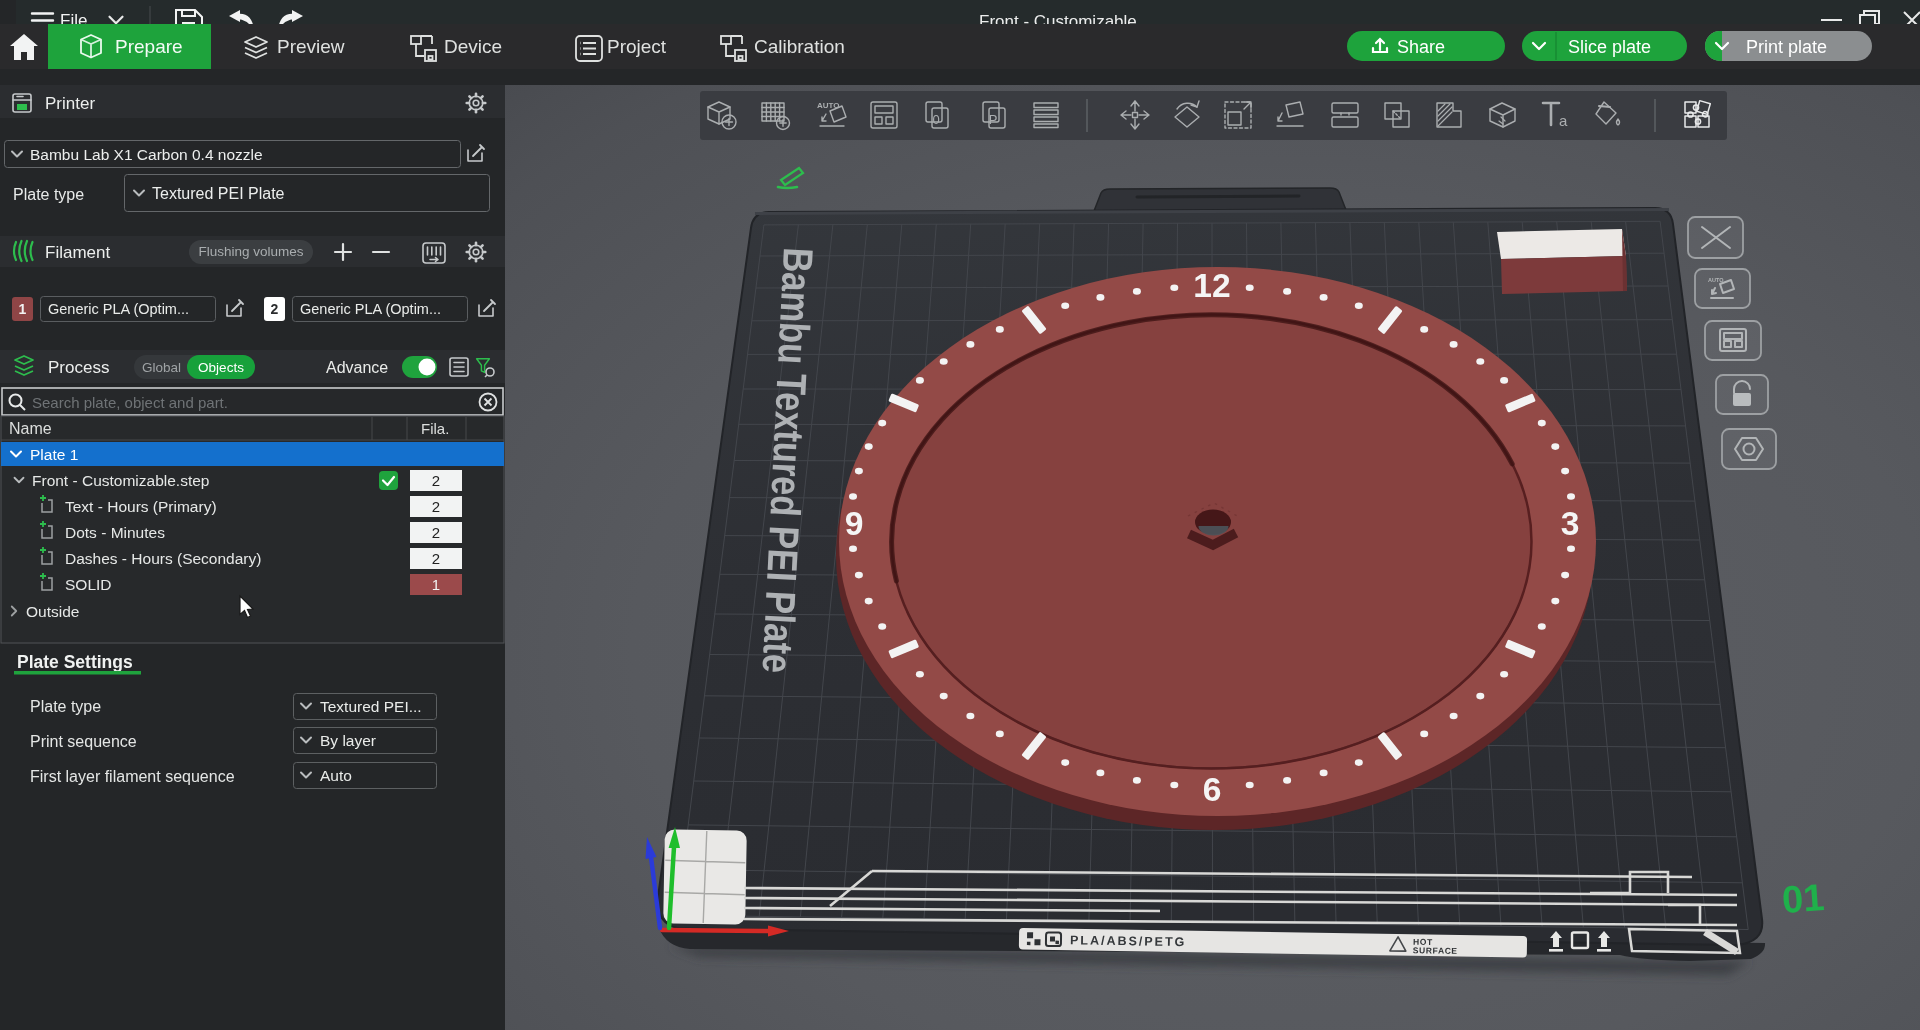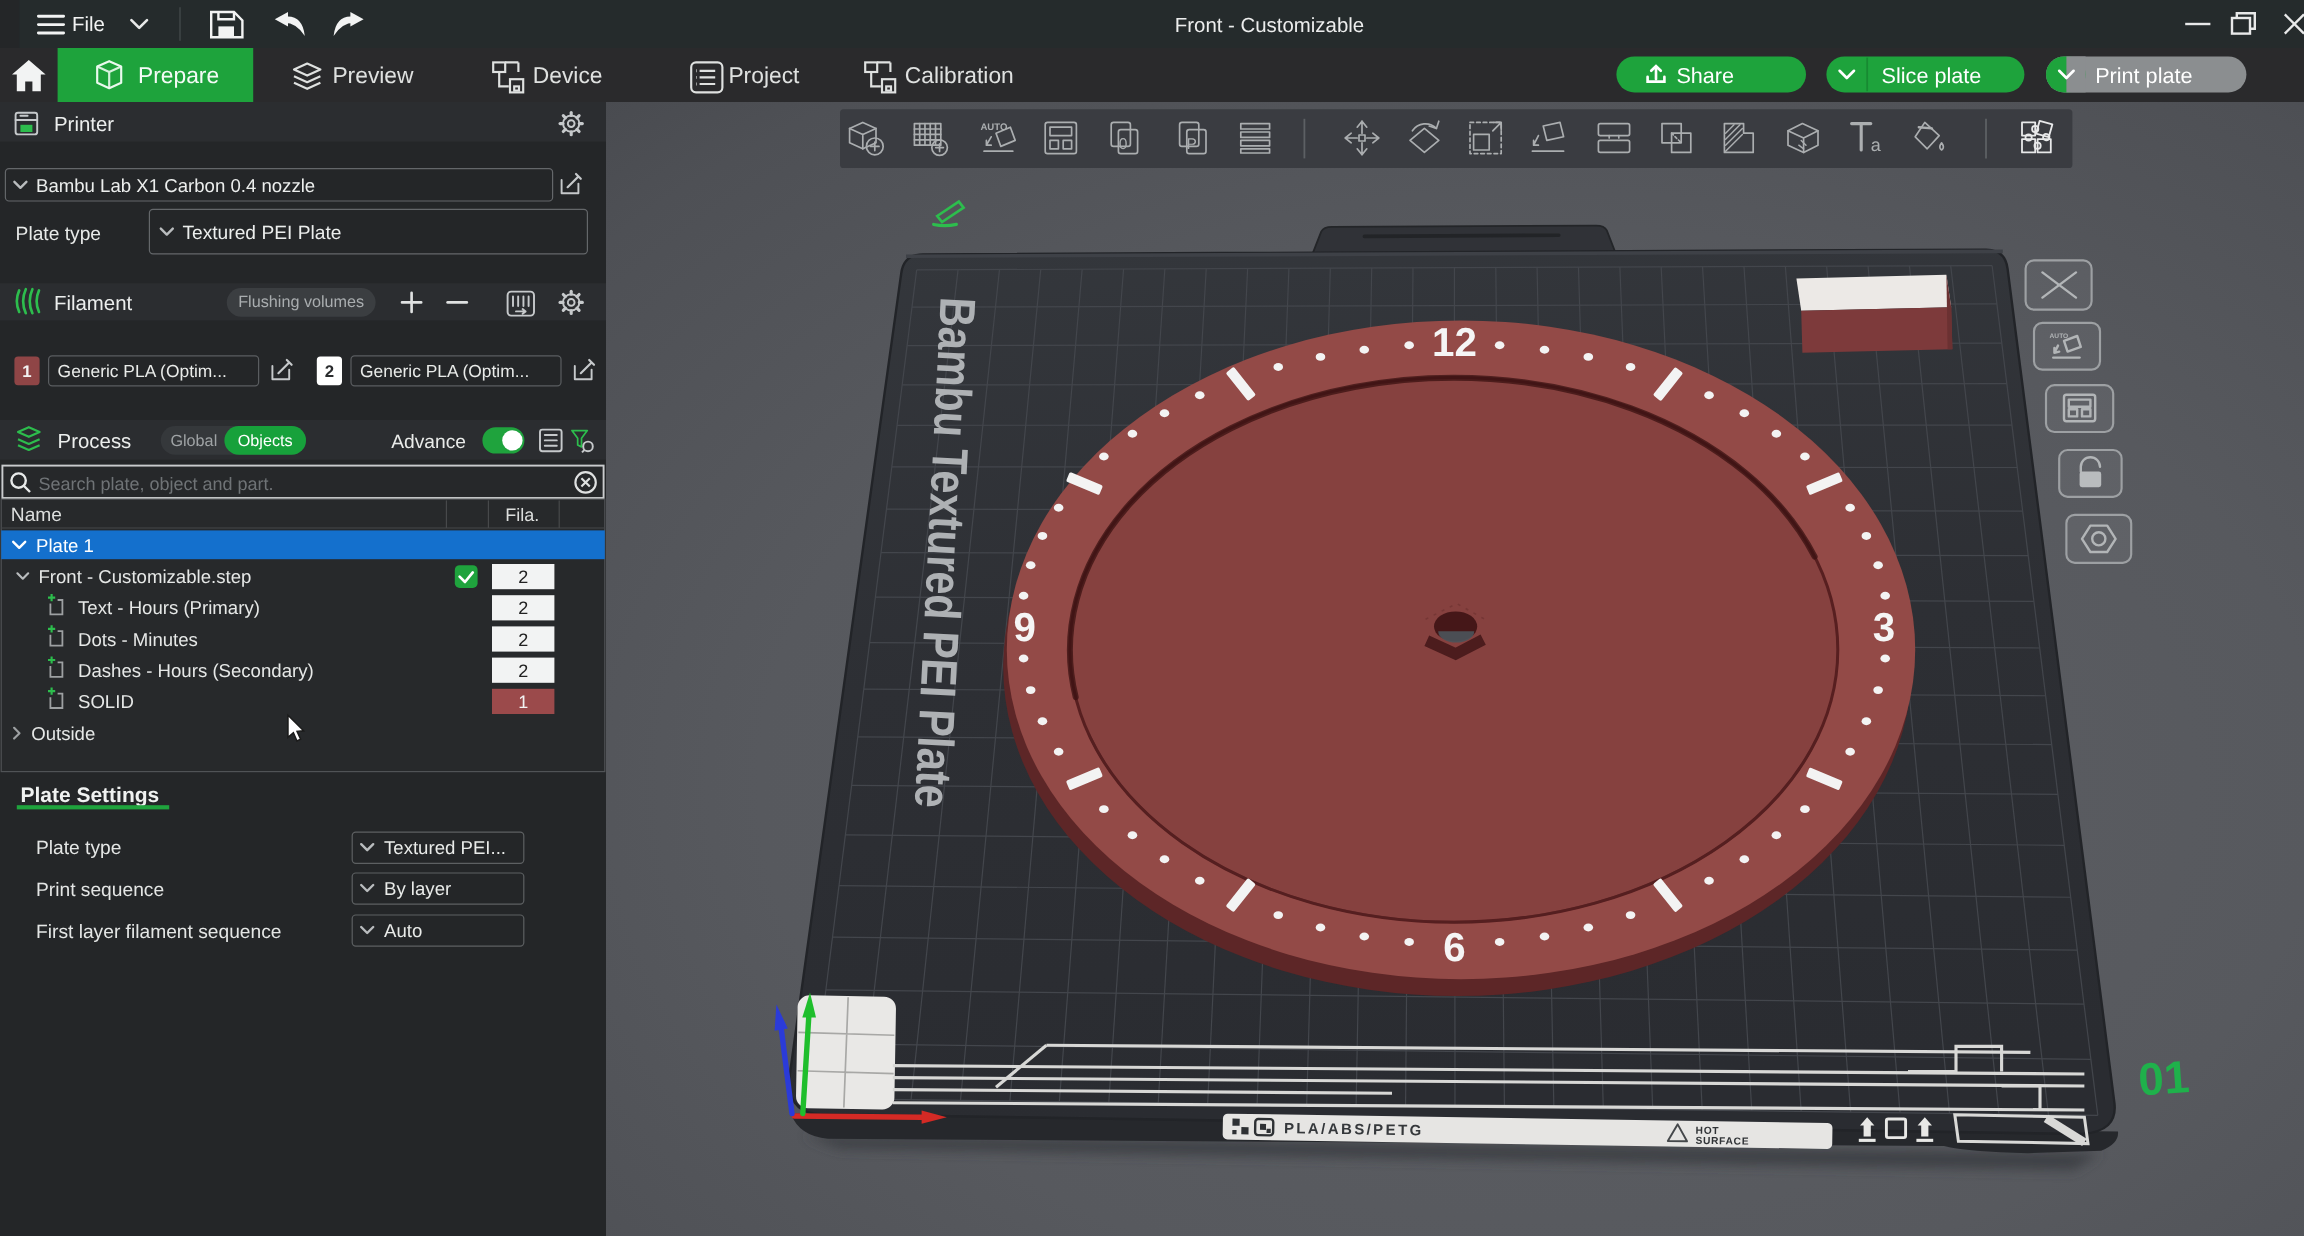--- a/index.html
+++ b/index.html
@@ -30,21 +30,21 @@
  </g>
  <text x="963" y="27" font-size="17" fill="#eceded">Front - Customizable</text>
  <g stroke="#e8e9e9" stroke-width="2" fill="none">
   <line x1="1805" y1="20" x2="1826" y2="20"></line>
   <rect x="1844" y="15" width="15" height="13"></rect>
   <path d="M 1848 15 L 1848 11 L 1863 11 L 1863 24 L 1859 24"></path>
   <path d="M 1888 12 L 1904 28 M 1904 12 L 1888 28"></path>
  </g>
 </svg>
   </div>
-<div class="abs" style="left:0;top:40px">
+<div class="abs" style="left:0;top:24px">
     <svg width="1920" height="45" viewBox="0 40 1920 45" font-family="Liberation Sans, sans-serif">
  <rect x="0" y="40" width="1920" height="45" fill="#2a2a2c"></rect>
  <path d="M 24 50 L 38 62 L 34 62 L 34 76 L 27 76 L 27 68 L 21 68 L 21 76 L 14 76 L 14 62 L 10 62 Z" fill="#f2f3f3"></path>
  <rect x="48" y="40" width="163" height="45" fill="#1ea33c"></rect>
  <g fill="none" stroke="#eafaee" stroke-width="1.8" stroke-linejoin="round">
   <path d="M 91 51 L 101 55.5 L 101 69 L 91 73.5 L 81 69 L 81 55.5 Z"></path>
   <path d="M 81 55.5 L 91 60 L 101 55.5 M 91 60 L 91 73.5" opacity="0.9"></path>
  </g>
  <text x="115" y="69" font-size="19" fill="#f4fbf6">Prepare</text>
  <g fill="none" stroke="#dfe1e0" stroke-width="1.8" stroke-linejoin="round">

